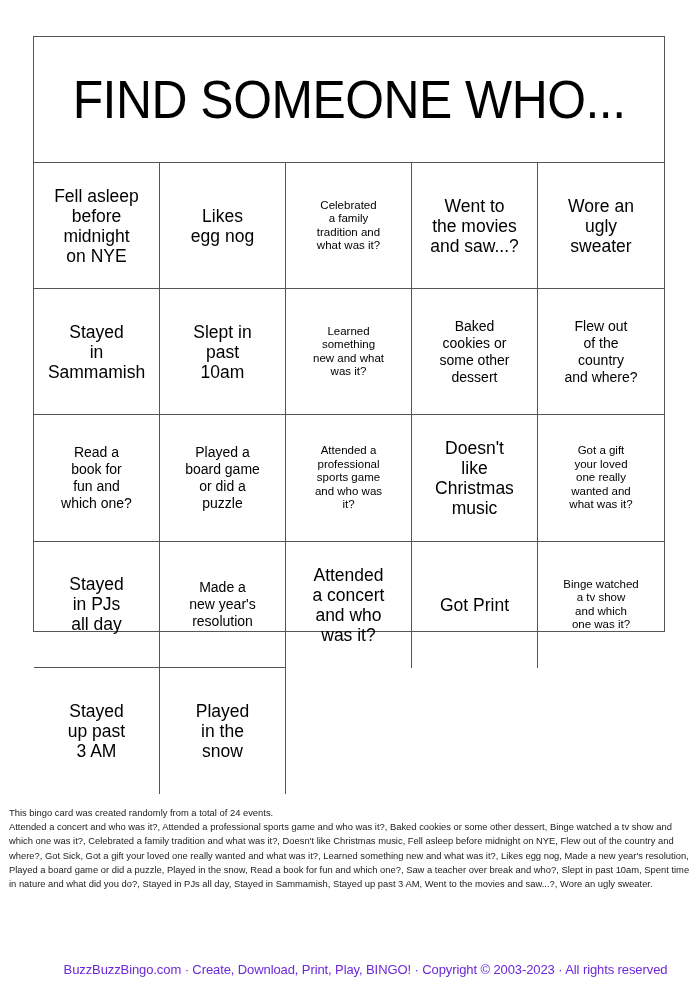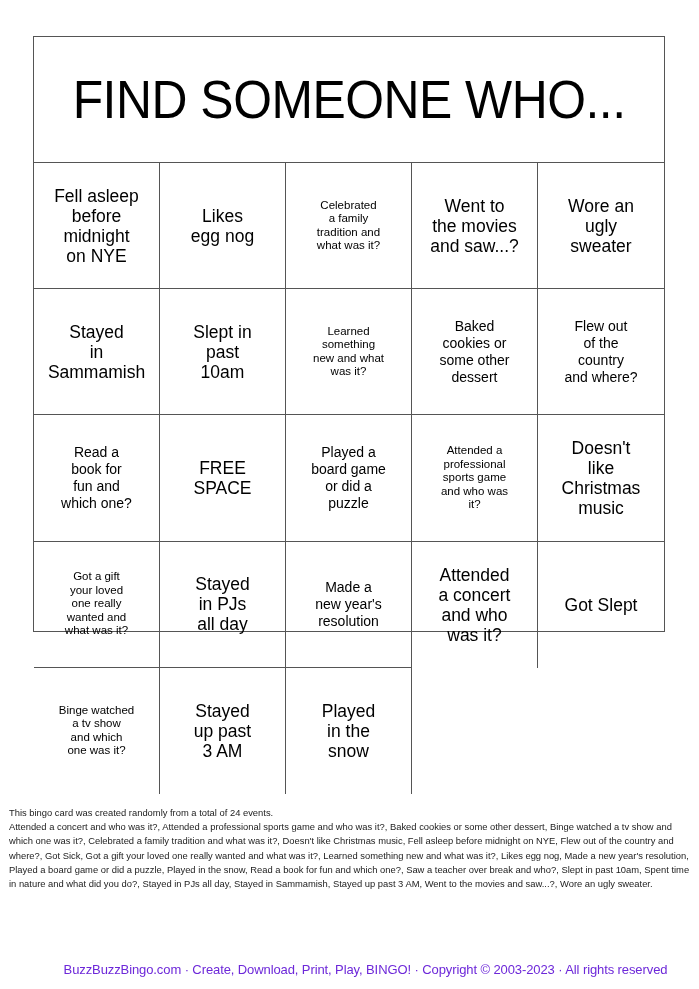--- a/index.html
+++ b/index.html
@@ -151,24 +151,20 @@
 of the
 country
 and where?</span>
       </div>
       <div class="cell sz-m">
         <span class="txt">Read a
 book for
 fun and
 which one?</span>
       </div>
-      <div class="cell sz-l">
-        <span class="txt">FREE
-SPACE</span>
-      </div>
       <div class="cell sz-m">
         <span class="txt">Played a
 board game
 or did a
 puzzle</span>
       </div>
       <div class="cell sz-s">
         <span class="txt">Attended a
 professional
 sports game
@@ -198,21 +194,21 @@
 new year's
 resolution</span>
       </div>
       <div class="cell sz-l">
         <span class="txt">Attended
 a concert
 and who
 was it?</span>
       </div>
       <div class="cell sz-l">
-        <span class="txt">Got Slept</span>
+        <span class="txt">Got Print</span>
       </div>
       <div class="cell sz-s">
         <span class="txt">Binge watched
 a tv show
 and which
 one was it?</span>
       </div>
       <div class="cell sz-l">
         <span class="txt">Stayed
 up past

